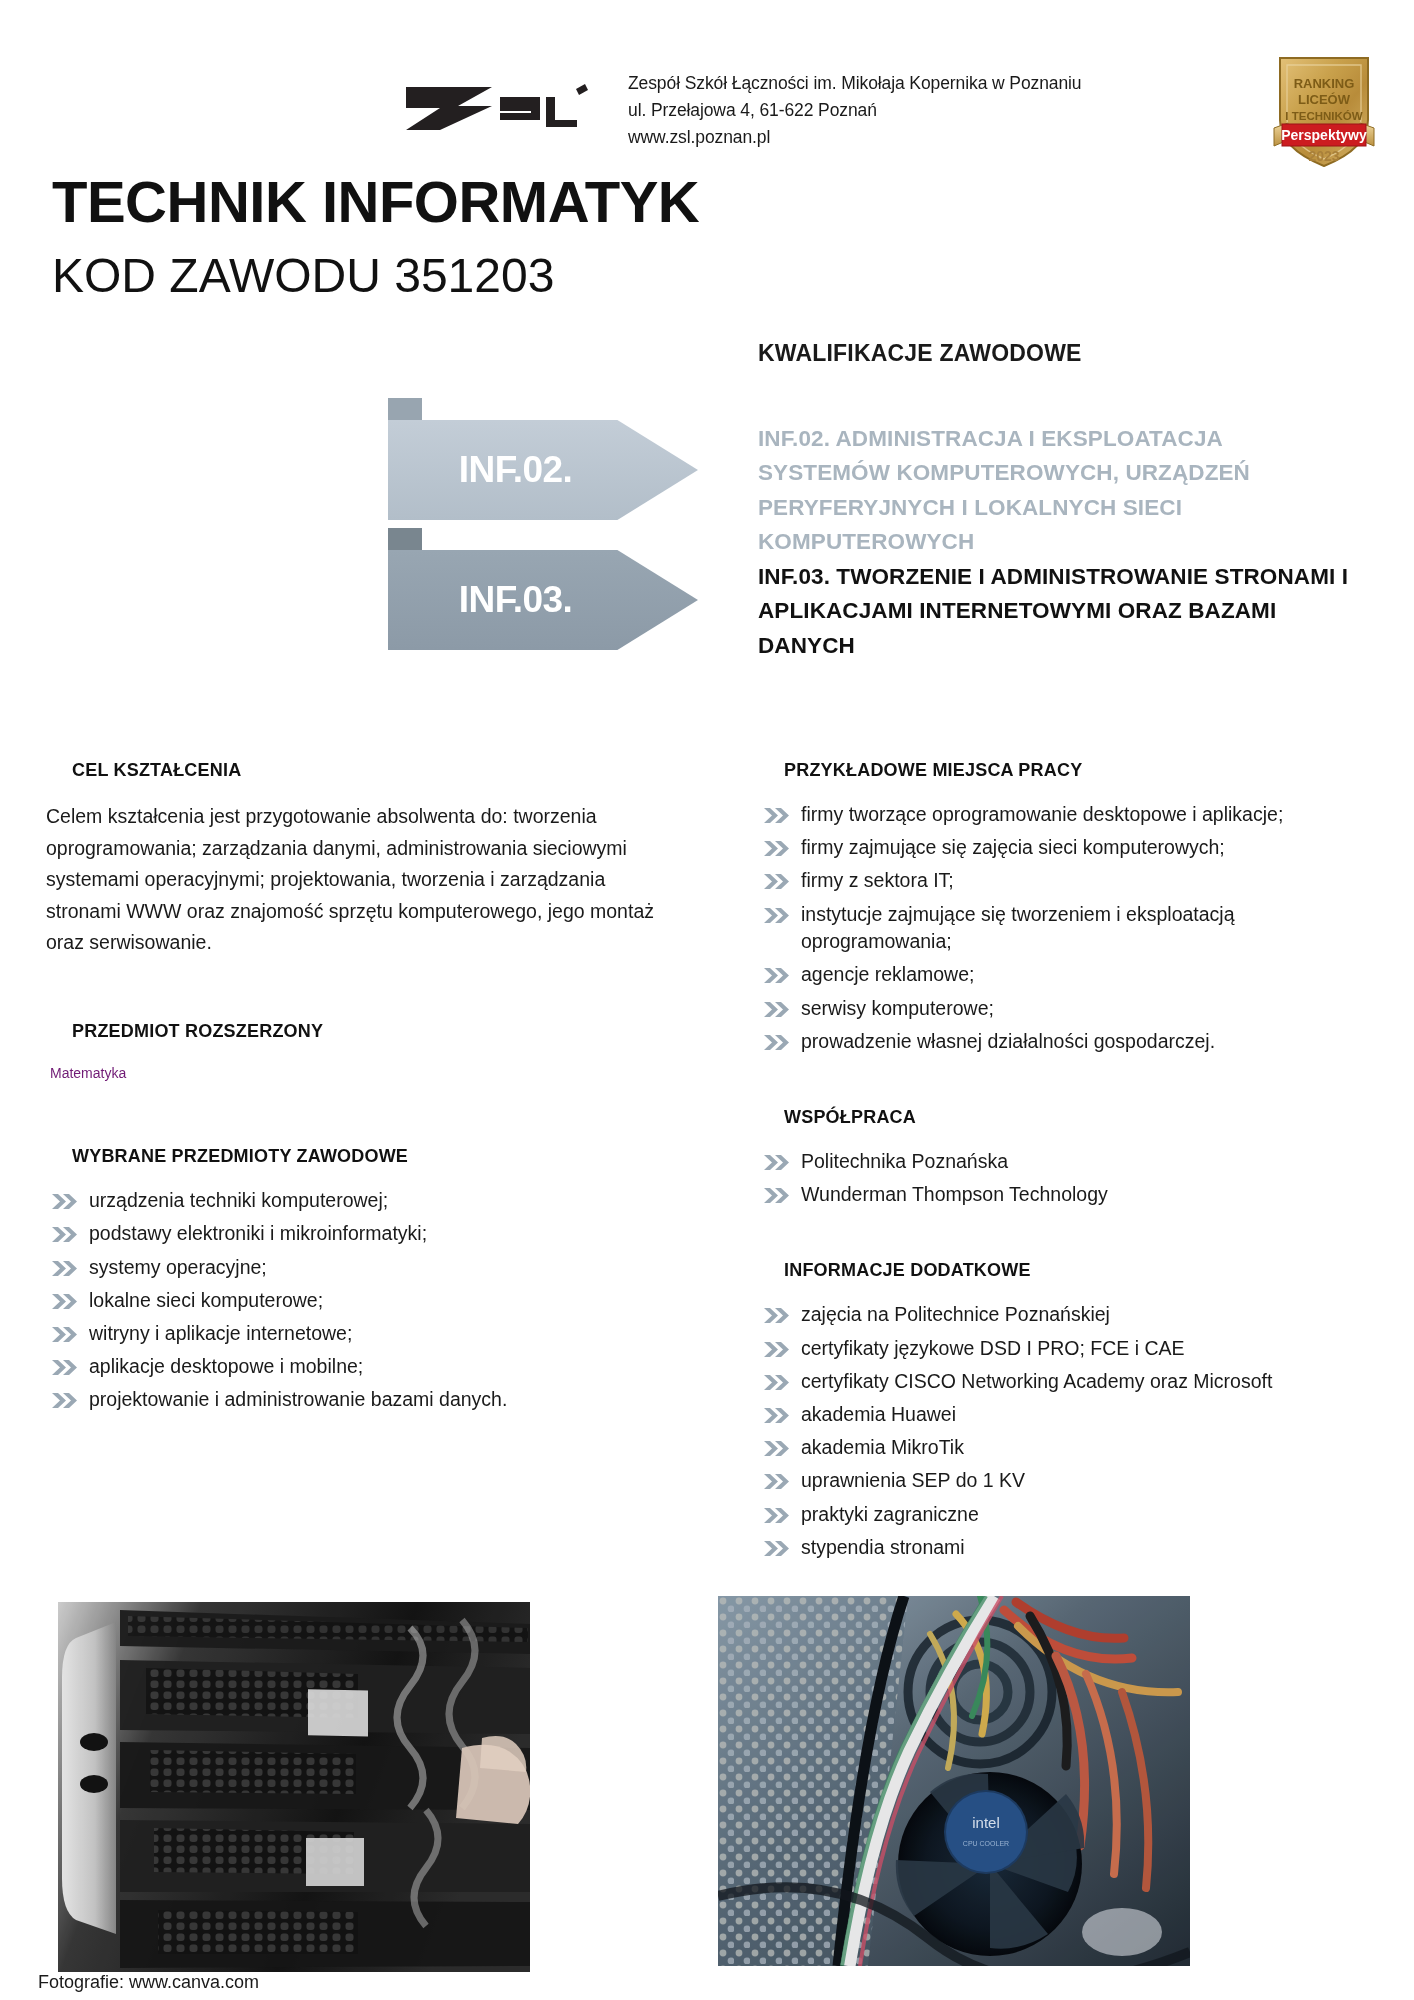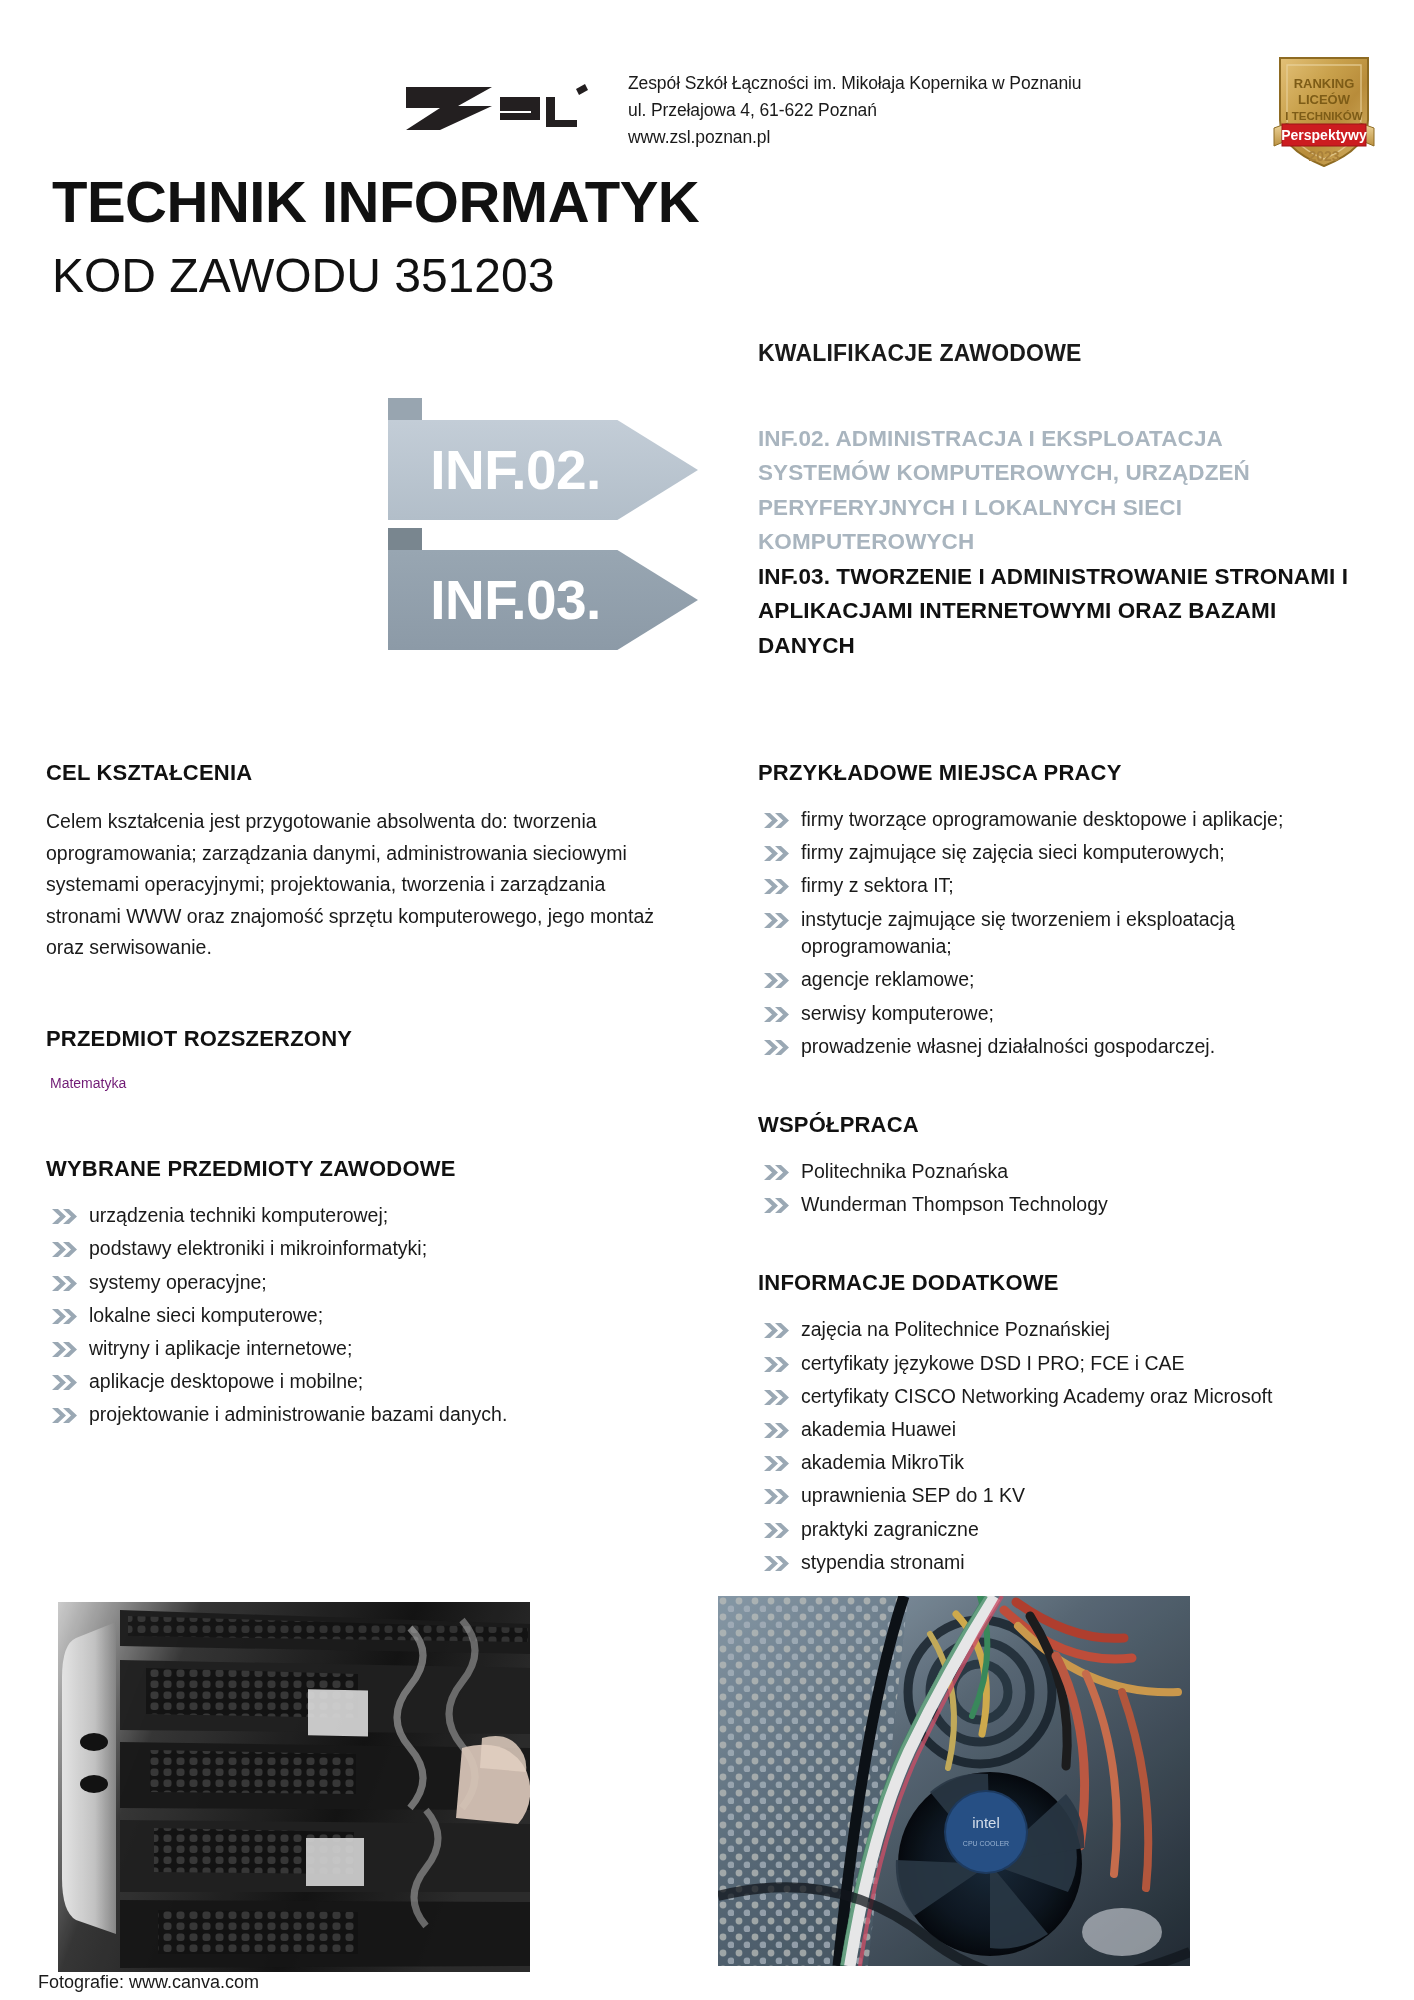--- a/index.html
+++ b/index.html
@@ -89,21 +89,21 @@
     left: 0; top: 22px;
     width: 310px; height: 100px;
     clip-path: polygon(0 0, 74% 0, 100% 50%, 74% 100%, 0 100%);
     display: flex;
     align-items: center;
     justify-content: center;
     padding-right: 55px;
   }
   .banner .label {
     color: #ffffff;
-    font-size: 55px;
+    font-size: 37px;
     font-weight: bold;
     letter-spacing: -0.5px;
   }
 
   #banner-inf02 { left: 388px; top: 398px; }
   #banner-inf02 .body { background: linear-gradient(180deg,#c3cdd7 0%, #b2bec9 100%); }
   #banner-inf02 .fold { background: #98a5b0; }
 
   #banner-inf03 { left: 388px; top: 528px; padding-left: 36px; }
   #banner-inf03 .body { background: linear-gradient(180deg,#98a6b2 0%, #8c9aa7 100%); }
@@ -119,25 +119,26 @@
     letter-spacing: 0.1px;
   }
   .kwal-text .muted { color: #a9b5bf; display: block; }
   .kwal-text .strong { color: #111111; display: block; }
 
   
   .col-left { position: absolute; left: 46px; top: 760px; width: 620px; }
   .col-right { position: absolute; left: 758px; top: 760px; width: 610px; }
 
   .sec-head {
-    font-size: 22px;
+    font-size: 18px;
     font-weight: bold;
     letter-spacing: 0.2px;
     color: #111;
     margin-bottom: 20px;
+    margin-left: 26px;
   }
 
   .para {
     font-size: 19.5px;
     line-height: 1.62;
     color: #1a1a1a;
   }
 
   .plain-item {
     font-size: 14px;

